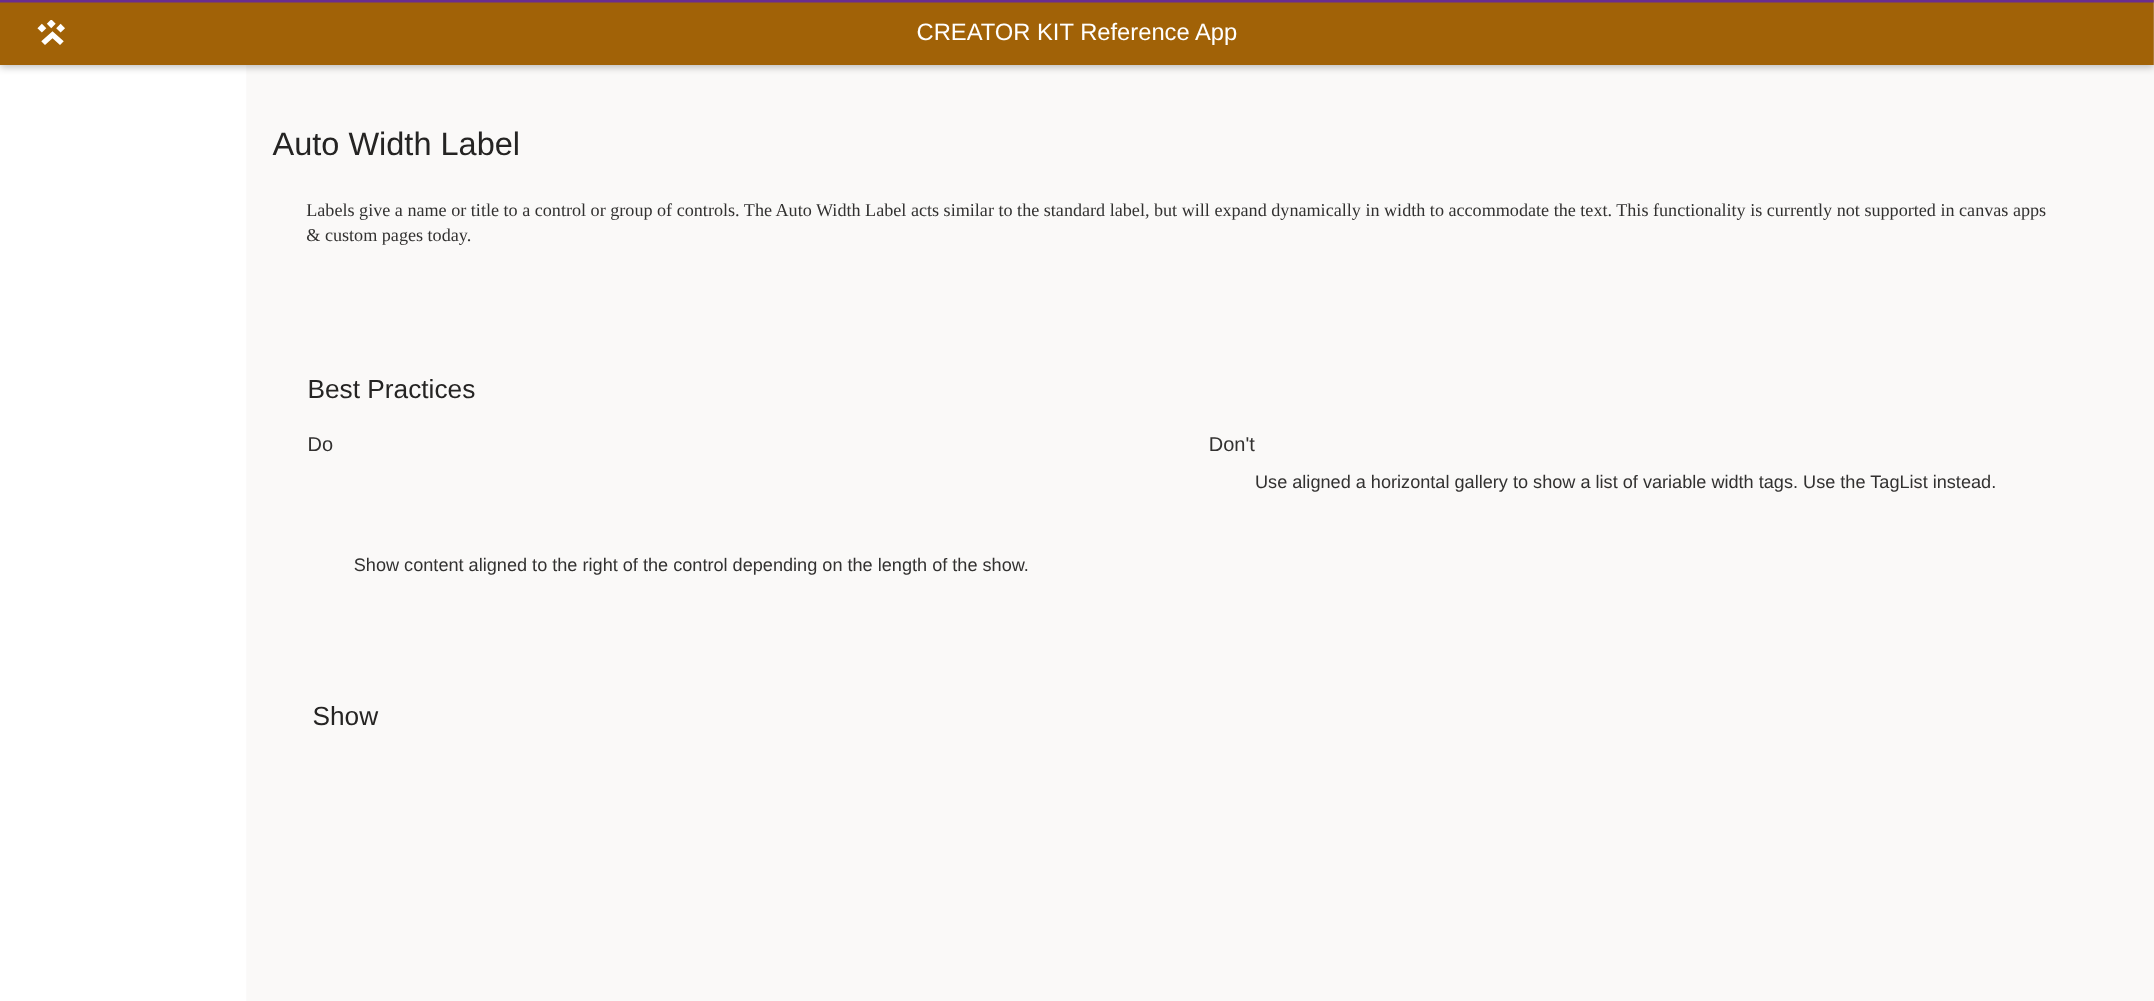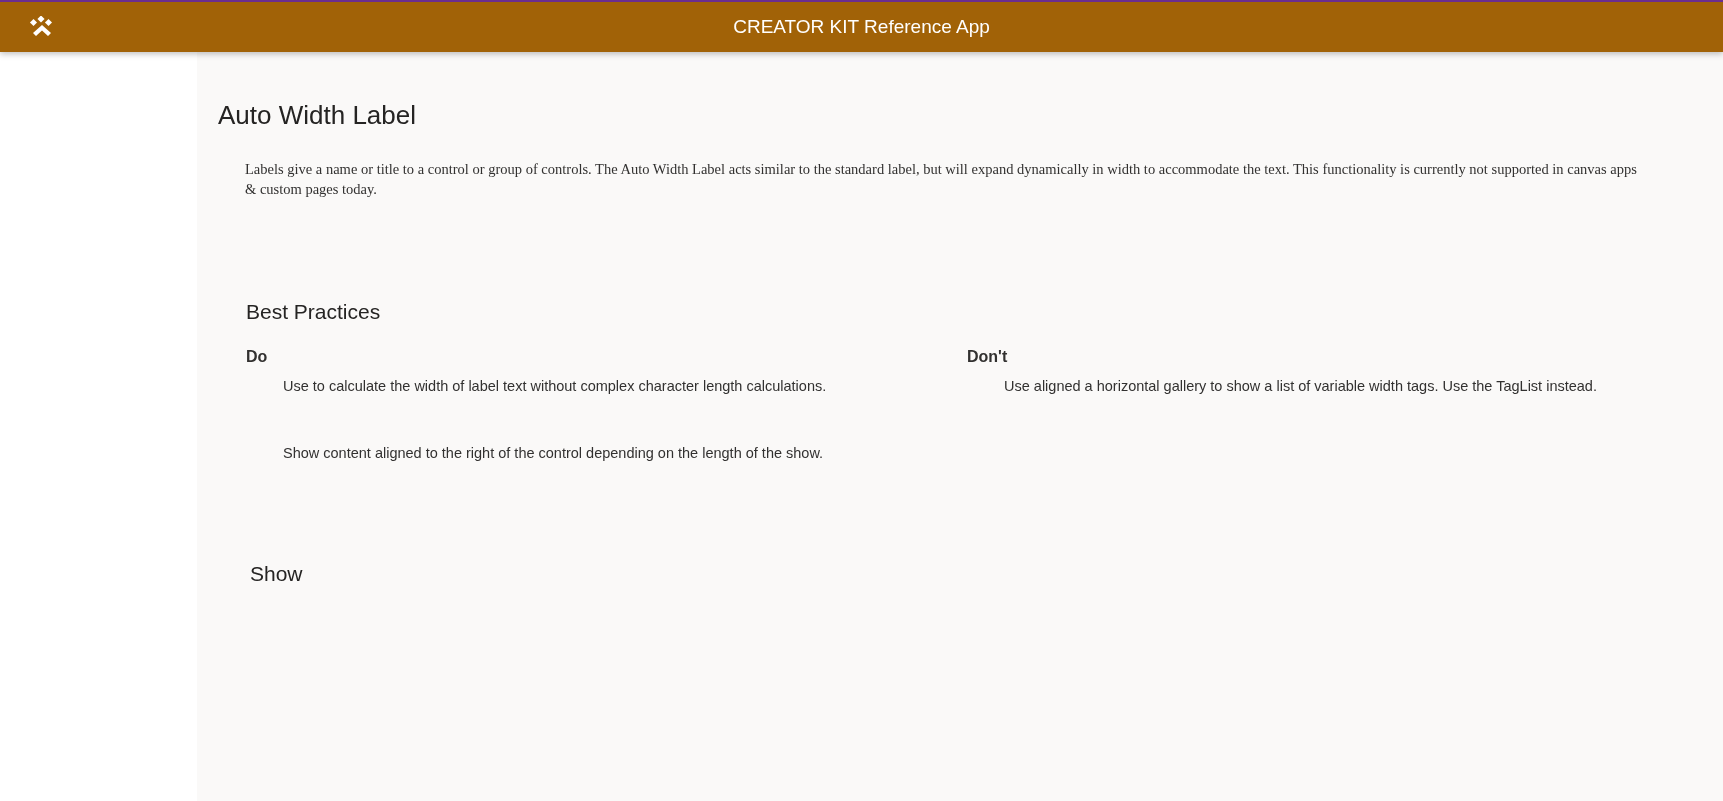--- a/index.html
+++ b/index.html
@@ -22,21 +22,21 @@
       position: absolute; left: 0; top: 52px; width: 197px; height: 749px; background: #ffffff;
     }
     .main { position: absolute; left: 197px; top: 52px; width: 1526px; height: 749px; }
     .page-title {
       position: absolute; left: 21px; top: 20px; font-size: 26px; color: #252423; white-space: nowrap; margin-top: 28px;
     }
     .description {
       position: absolute; left: 48px; top: 107px; width: 1400px; font-size: 14.5px; line-height: 20px; color: #323130; font-family: Liberation Serif, serif;
     }
     .section-title { position: absolute; font-size: 21px; color: #252423; white-space: nowrap; text-align: right; }
-    .col-title { position: absolute; font-size: 16px; font-weight: bold; color: #323130; }
+    .col-title { position: absolute; font-size: 16px; font-weight: normal; color: #323130; }
     .item { position: absolute; font-size: 14.5px; color: #323130; white-space: nowrap; }
   </style>
 </head>
 <body>
 
 <div class="header">
   <svg class="logo" viewBox="0 0 28 22">
     <rect x="10.5" y="0.5" width="5" height="5" transform="rotate(45 13 3)" fill="#fff"></rect>
     <rect x="3" y="4" width="5" height="5" transform="rotate(45 5.5 6.5)" fill="#fff"></rect>
     <rect x="18" y="4" width="5" height="5" transform="rotate(45 20.5 6.5)" fill="#fff"></rect>
@@ -47,20 +47,19 @@
 
 <div class="sidebar"></div>
 
 <div class="main">
   <div class="page-title">Auto Width Label</div>
   <div class="description">Labels give a name or title to a control or group of controls. The Auto Width Label acts similar to the standard label, but will expand dynamically in width to accommodate the text. This functionality is currently not supported in canvas apps &amp; custom pages today.</div>
 
   <div class="section-title" style="left:49px; top:248px;">Best Practices</div>
 
   <div class="col-title" style="left:49px; top:296px;">Do</div>
-  <div class="item" style="left:86px; top:326px;">Use to calculate the width of label text without complex character length calculations.</div>
   <div class="item" style="left:86px; top:393px;">Show content aligned to the right of the control depending on the length of the show.</div>
 
   <div class="col-title" style="left:770px; top:296px;">Don't</div>
   <div class="item" style="left:807px; top:326px;">Use aligned a horizontal gallery to show a list of variable width tags. Use the TagList instead.</div>
 
   <div class="section-title" style="left:53px; top:510px;">Show</div>
 </div>
 
 </body></html>

